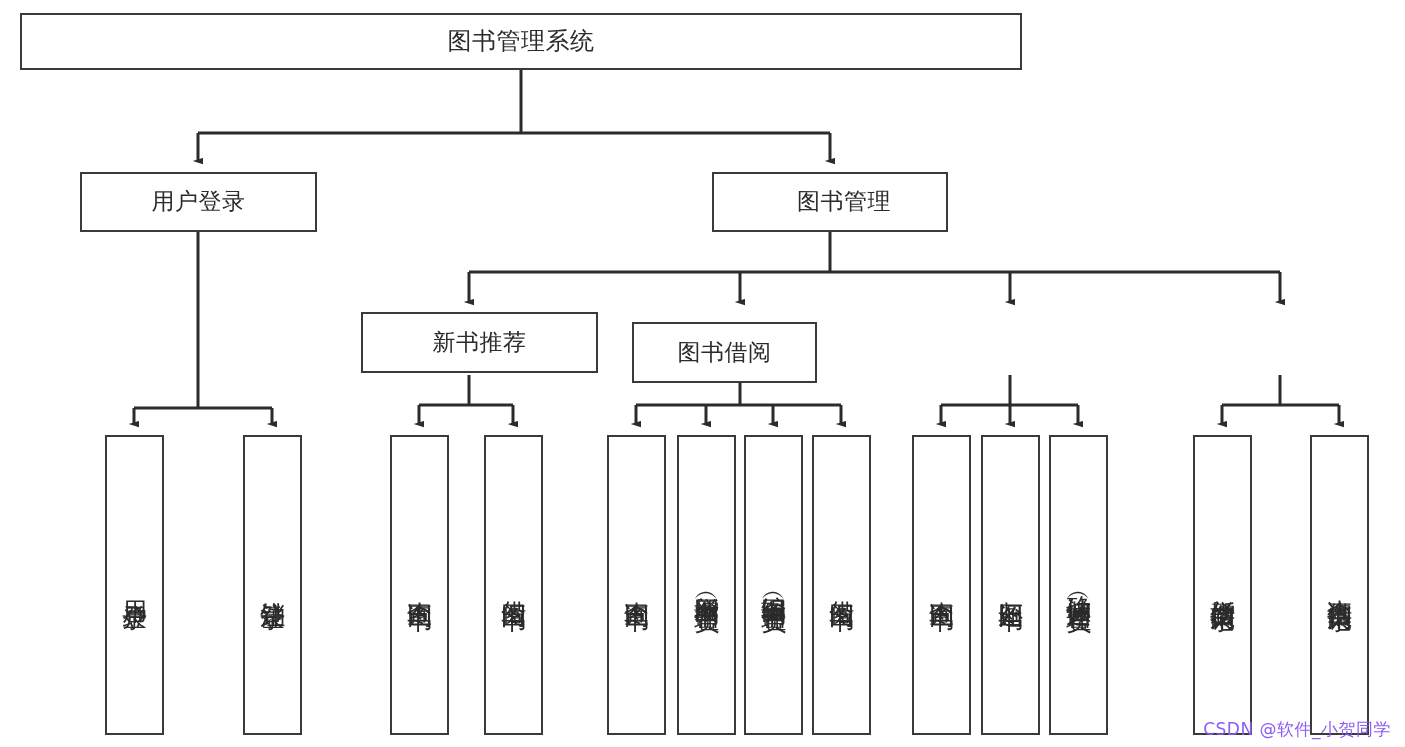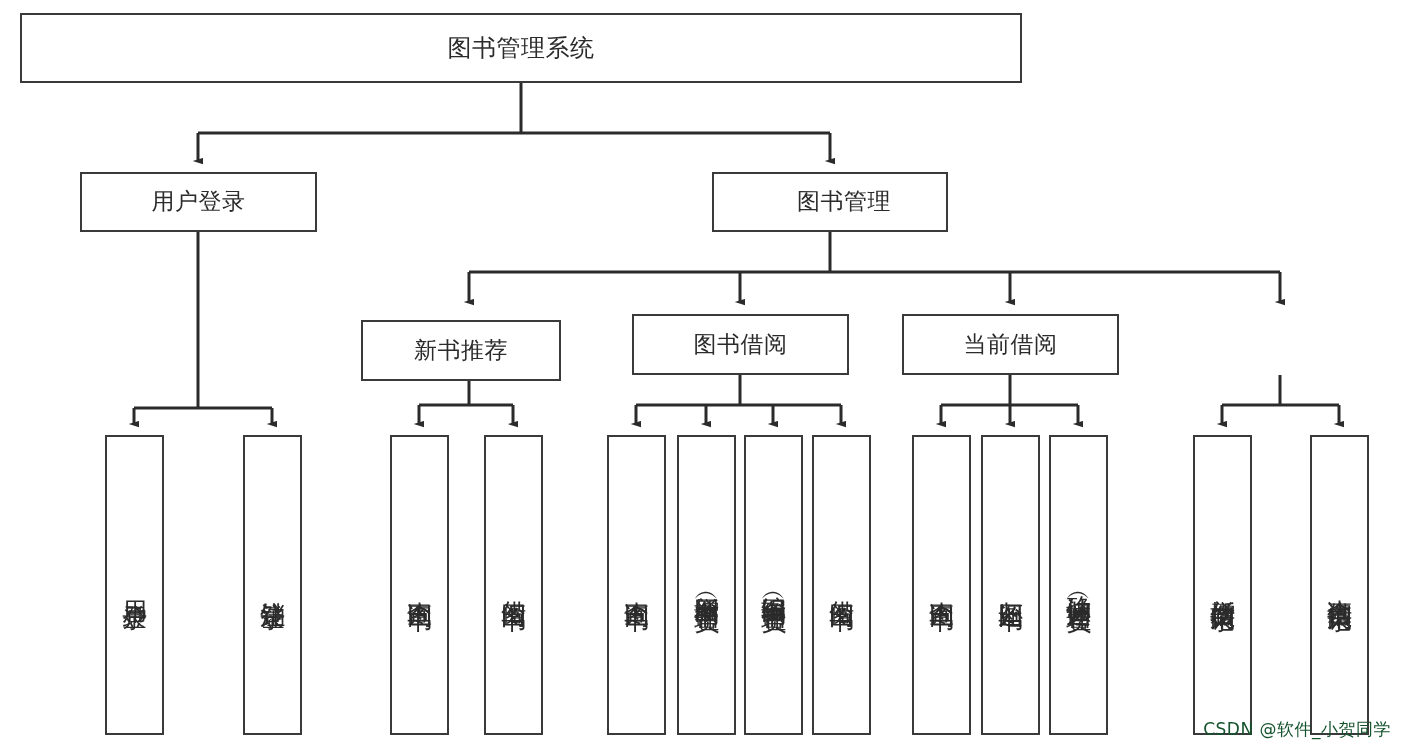--- a/index.html
+++ b/index.html
@@ -60,21 +60,21 @@
     font-size: 25px;
     line-height: 1.1;
     letter-spacing: 2px;
     max-height: 100%;
   }
   #watermark {
     position: absolute;
     right: 14px;
     bottom: 6px;
     font-size: 17px;
-    color: #14532d;
+    color: #8b5cf6;
     letter-spacing: 0.5px;
     white-space: nowrap;
     user-select: none;
   }
 </style>
 </head>
 <body>
 
 <div id="diagram-root">
 
@@ -121,39 +121,36 @@
       <path d="M1010,405 L1010,424" marker-end="url(#arrowhead)"></path>
       <path d="M1078,405 L1078,424" marker-end="url(#arrowhead)"></path>
 
       <path d="M1280,375 L1280,405"></path>
       <path d="M1222,405 L1339,405"></path>
       <path d="M1222,405 L1222,424" marker-end="url(#arrowhead)"></path>
       <path d="M1339,405 L1339,424" marker-end="url(#arrowhead)"></path>
     </g>
   </svg>
 
-  <div class="node horiz root" style="left:20px; top:13px; width:1002px; height:70px;">
+  <div class="node horiz root" style="left:20px; top:13px; width:1002px; height:57px;">
     <span class="node-label">图书管理系统</span>
   </div>
 
   <div class="node horiz" style="left:80px; top:172px; width:237px; height:60px;">
     <span class="node-label">用户登录</span>
   </div>
   <div class="node horiz" style="left:712px; top:172px; width:236px; height:60px;padding-left:28px;">
     <span class="node-label">图书管理</span>
   </div>
 
-  <div class="node horiz" style="left:361px; top:320px; width:200px; height:61px;">
+  <div class="node horiz" style="left:361px; top:312px; width:237px; height:61px;">
     <span class="node-label">新书推荐</span>
   </div>
-  <div class="node horiz" style="left:632px; top:314px; width:217px; height:61px;">
+  <div class="node horiz" style="left:632px; top:322px; width:185px; height:61px;">
     <span class="node-label">图书借阅</span>
-  </div>
-  <div class="node horiz" style="left:902px; top:314px; width:217px; height:61px;">
-    <span class="node-label">当前借阅</span>
   </div>
 
   <div class="node vert" style="left:105px; top:435px; width:59px; height:300px;">
     <span class="node-label">用户登录</span>
   </div>
   <div class="node vert" style="left:243px; top:435px; width:59px; height:300px;">
     <span class="node-label">注销登录</span>
   </div>
 
   <div class="node vert" style="left:390px; top:435px; width:59px; height:300px;">

